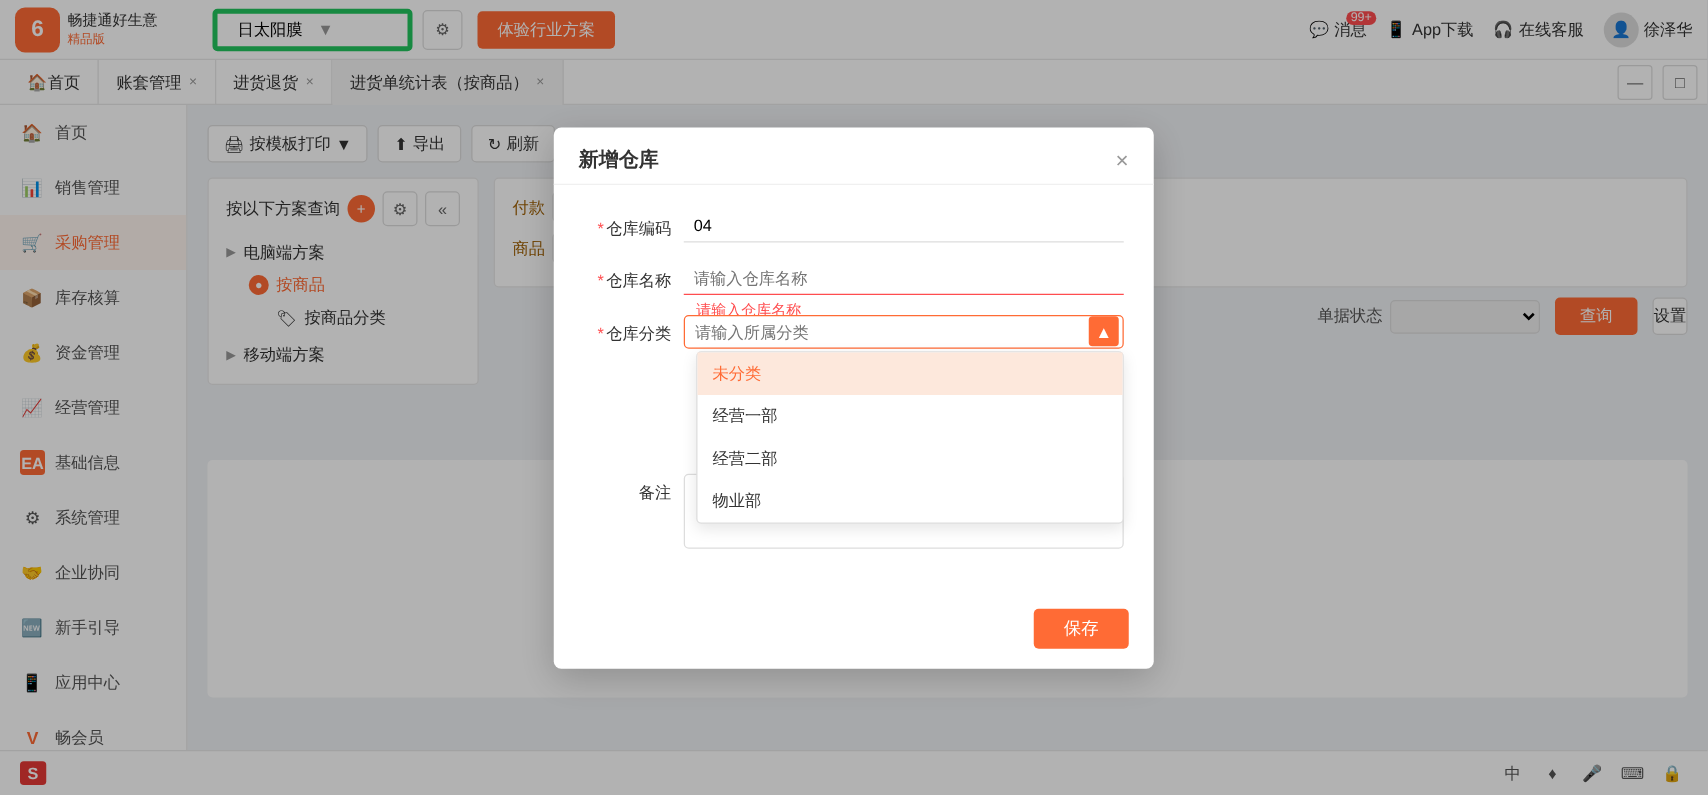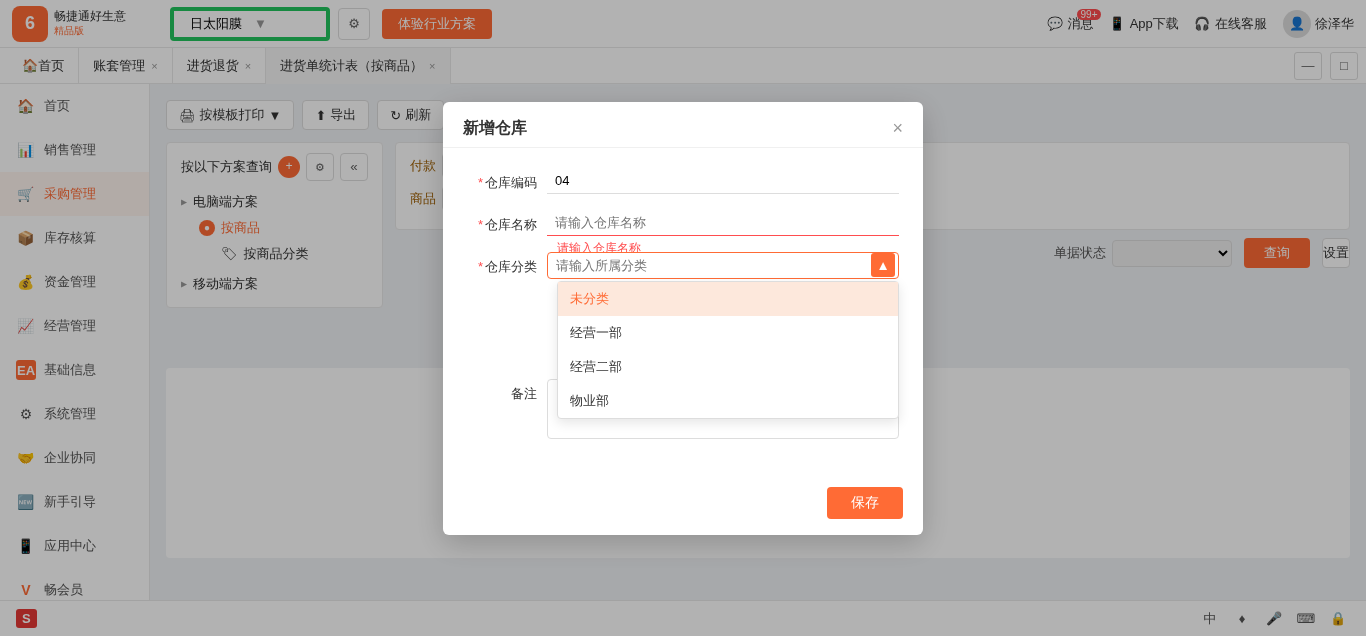--- a/index.html
+++ b/index.html
@@ -648,21 +648,21 @@
           <span>导出</span>
         </button>
         <button class="refresh-btn">
           <span>↻</span>
           <span>刷新</span>
         </button>
       </div>
     </div>
 
     <div style="display:flex;align-items:flex-start;gap:12px;margin-bottom:12px;">
-      <div style="background:#fff;border:1px solid #e8e8e8;border-radius:4px;padding:10px 14px;min-width:200px;font-family:Liberation Mono, monospace;">
+      <div style="background:#fff;border:1px solid #e8e8e8;border-radius:4px;padding:10px 14px;min-width:200px;">
         <div style="display:flex;align-items:center;gap:6px;margin-bottom:8px;">
           <span style="font-size:13px;color:#333;font-weight:500;">按以下方案查询</span>
           <span class="icon-btn" style="width:22px;height:22px;border-radius:50%;background:#ff6b35;color:#fff;border:none;font-size:12px;cursor:pointer;">+</span>
           <span class="icon-btn">⚙</span>
           <span class="icon-btn">«</span>
         </div>
         <div class="scheme-tree-item">
           <span class="tree-arrow">▶</span>
           <span>电脑端方案</span>
         </div>

